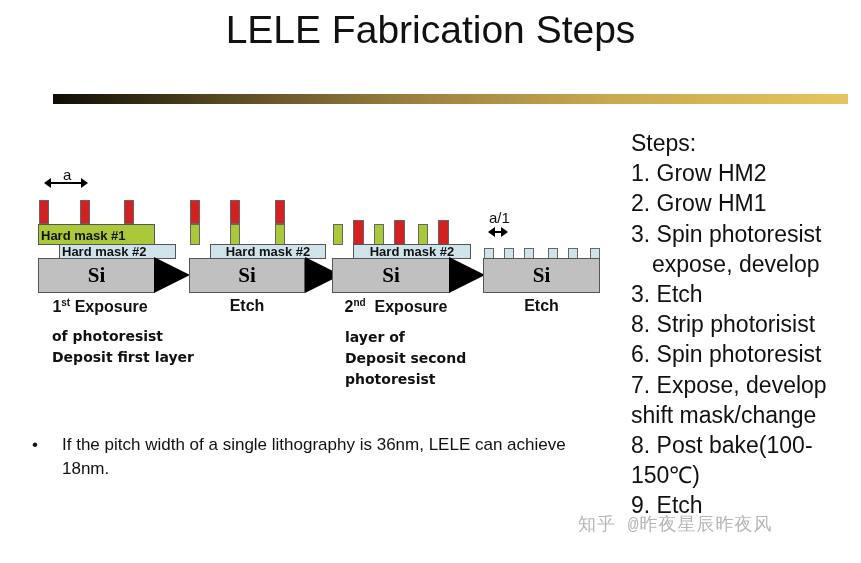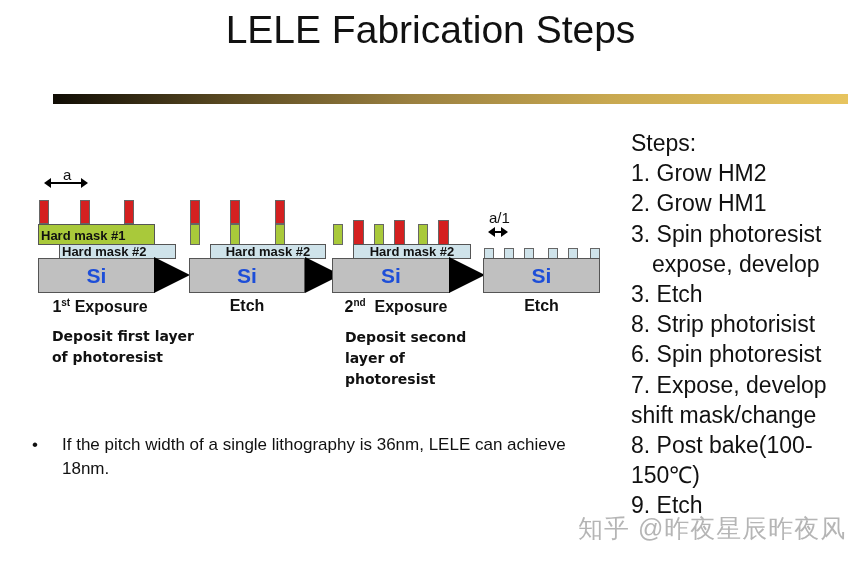--- a/index.html
+++ b/index.html
@@ -11,21 +11,21 @@
     position:absolute; left:0; width:861px; top:8px; text-align:center;
     font-size:39px; box-sizing:border-box; letter-spacing:0px;
   }
   .gradbar {
     position:absolute; left:53px; top:94px; width:795px; height:10px;
     background:linear-gradient(to right,#100c04 0%,#5a4a22 22%,#9a8040 45%,#c8a850 70%,#e7c45f 100%);
   }
   .si {
     position:absolute; background:#c0c0c0; border:1.5px solid #555; box-sizing:border-box;
     display:flex; align-items:center; justify-content:center;
-    font-weight:bold; font-size:21px; color:#1d4ed8;
+    font-weight:bold; font-size:21px; color:#000000;font-family:Liberation Serif, serif;
   }
   .hm1 {
     position:absolute; background:#a9c93a; border:1.5px solid #555; box-sizing:border-box;
     font-weight:bold; font-size:13px; line-height:18px; padding-left:2px; color:#111;
   }
   .hm2 {
     position:absolute; background:#cfe3ea; border:1.5px solid #555; box-sizing:border-box;
     font-weight:bold; font-size:13px; line-height:11px; padding-left:2px; color:#111; overflow:visible;margin-left:21px;
   }
   .hm2.centered { text-align:center; padding-left:0; }
@@ -45,22 +45,22 @@
     border-top:5px solid transparent; border-bottom:5px solid transparent;
   }
   .dimline::before { left:-3px; border-right:7px solid #000; }
   .dimline::after { right:-3px; border-left:7px solid #000; }
   .bullet { position:absolute; left:32px; top:433px; font-size:17px; line-height:24px; }
   .bullet-text { position:absolute; left:62px; top:433px; width:510px; font-size:17px; line-height:24px; }
   .steps { position:absolute; left:631px; top:128px; font-size:23px; line-height:30.2px; width:230px; }
   .steps div { white-space:nowrap; }
   .indent { padding-left:21px; }
   .watermark {
-    position:absolute; left:578px; top:512px; font-size:25px; color:rgba(120,120,120,0.55);
-    font-family:Liberation Sans, sans-serif; letter-spacing:1px;
+    position:absolute; left:578px; top:512px; font-size:18px; color:rgba(120,120,120,0.55);
+    font-family:Liberation Mono, monospace; letter-spacing:1px;
     text-shadow:0 0 1px #fff;
   }
 </style>
 </head>
 <body>
 
 <div class="title">LELE Fabrication Steps</div>
 <div class="gradbar"></div>
 
 <div class="dim" style="left:63px;top:166px;">a</div>
@@ -110,26 +110,26 @@
   <div class="post blue" style="left:504px;top:248px;width:10px;height:11px;"></div>
   <div class="post blue" style="left:524px;top:248px;width:10px;height:11px;"></div>
   <div class="post blue" style="left:548px;top:248px;width:10px;height:11px;"></div>
   <div class="post blue" style="left:568px;top:248px;width:10px;height:11px;"></div>
   <div class="post blue" style="left:590px;top:248px;width:10px;height:11px;"></div>
   <div class="si" style="left:483px;top:258px;width:117px;height:35px;">Si</div>
   <div class="cap" style="left:483px;top:297px;width:117px;">Etch</div>
 </div>
 
 <div class="note" style="left:52px;top:326px;">
+  <div>of photoresist</div>
   <div>Deposit first layer</div>
-  <div>of photoresist</div>
 </div>
 <div class="note" style="left:345px;top:327px;">
+  <div>layer of</div>
   <div>Deposit second</div>
-  <div>layer of</div>
   <div>photoresist</div>
 </div>
 
 <div class="bullet">•</div>
 <div class="bullet-text">If the pitch width of a single lithography is 36nm, LELE can achieve 18nm.</div>
 
 <div class="steps">
   <div>Steps:</div>
   <div>1. Grow HM2</div>
   <div>2. Grow HM1</div>

